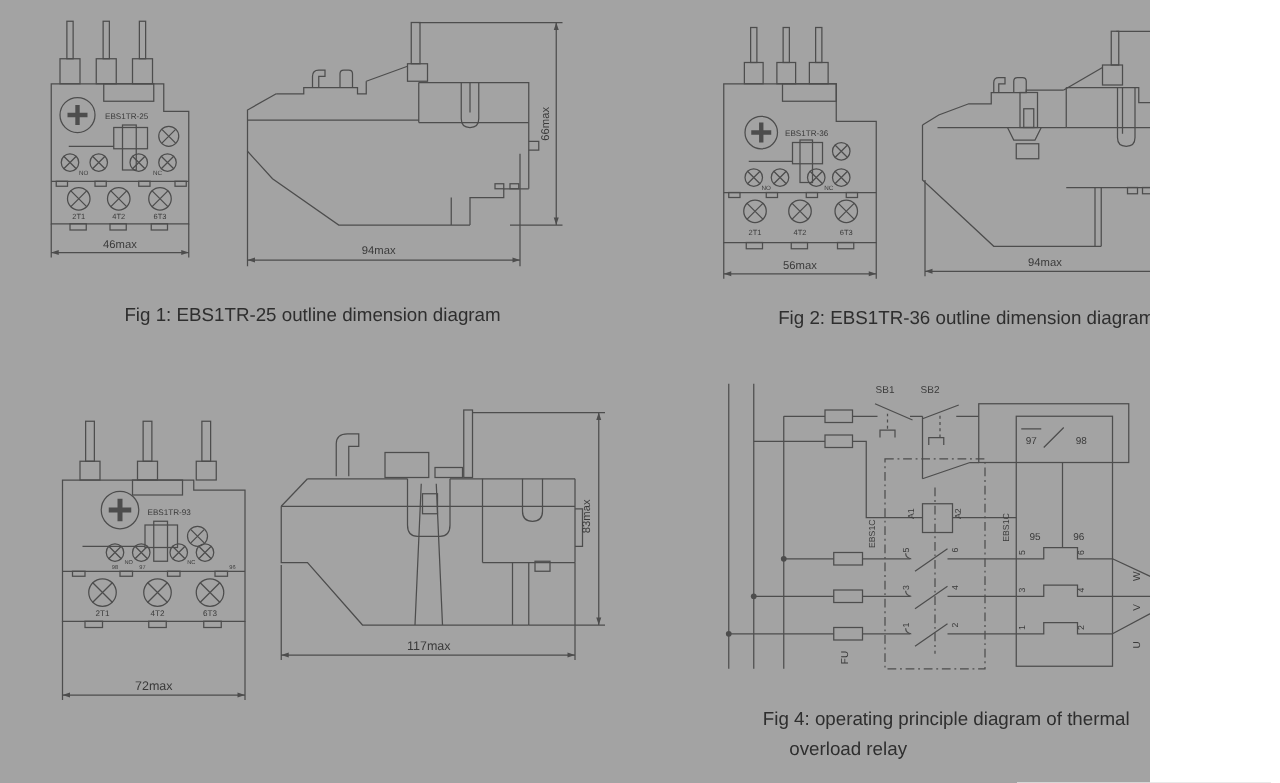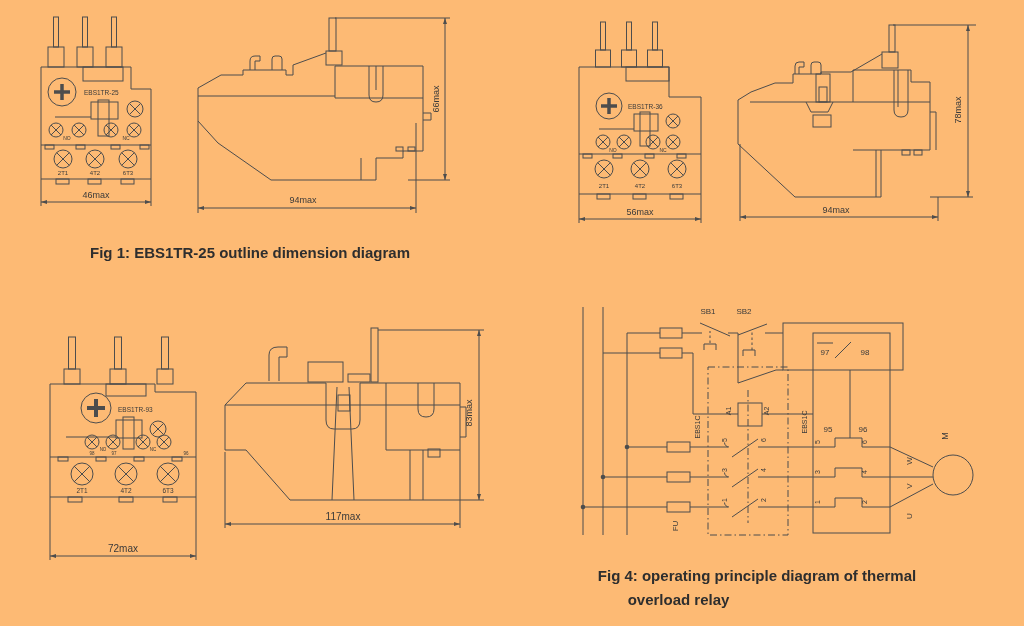--- a/index.html
+++ b/index.html
@@ -1,20 +1,20 @@
 <!DOCTYPE html>
 <html><head>
 <meta charset="utf-8">
 <style>
   html,body{margin:0;padding:0;background:#fff;}
-  #canvas{position:relative;width:1024px;height:626px;background:#fdba74;overflow:hidden;
+  #canvas{position:relative;width:920px;height:626px;background:#a3a3a3;overflow:hidden;
           font-family:"Liberation Sans",sans-serif;}
   .abs{position:absolute;}
   .cap{position:absolute;text-align:center;font-size:15px;color:#2e2e2e;
-       font-family:"Liberation Sans",sans-serif;font-weight:bold;}
+       font-family:"Liberation Sans",sans-serif;}
   svg text{font-family:"Liberation Sans",sans-serif;fill:#3a3a3a;stroke:none;}
   .t4{font-size:4.5px}.t5{font-size:5px}.t6{font-size:6px}.t65{font-size:6.5px}
   .t7{font-size:7px}.t8{font-size:8px}.t9{font-size:9px}.t10{font-size:10px}
   .ln{fill:none;stroke:#4d4d4d;stroke-width:1;}
   .fillink{fill:#4d4d4d;stroke:none;}
 </style>
 </head>
 <body>
 
 <div id="canvas">
@@ -348,16 +348,17 @@
     <text x="307" y="147" class="t7" text-anchor="middle" transform="rotate(-90 307 147)">6</text>
     <text x="307" y="177" class="t7" text-anchor="middle" transform="rotate(-90 307 177)">4</text>
     <text x="307" y="207" class="t7" text-anchor="middle" transform="rotate(-90 307 207)">2</text>
     <text x="352" y="166" class="t8" text-anchor="middle" transform="rotate(-90 352 166)">W</text>
     <text x="352" y="191" class="t8" text-anchor="middle" transform="rotate(-90 352 191)">V</text>
     <text x="352" y="221" class="t8" text-anchor="middle" transform="rotate(-90 352 221)">U</text>
     <text x="388" y="141" class="t9" text-anchor="middle" transform="rotate(-90 388 141)">M</text>
   </svg>
 
   <div class="cap" style="left:60px;top:244px;width:380px">Fig 1: EBS1TR-25 outline dimension diagram</div>
+  <div class="cap" style="left:578px;top:246px;width:390px">Fig 2: EBS1TR-36 outline dimension diagram</div>
   <div class="cap" style="left:547px;top:567px;width:420px">Fig 4: operating principle diagram of thermal</div>
   <div class="cap" style="left:536px;top:591px;width:285px">overload relay</div>
 
 </div>
 
 </body></html>

